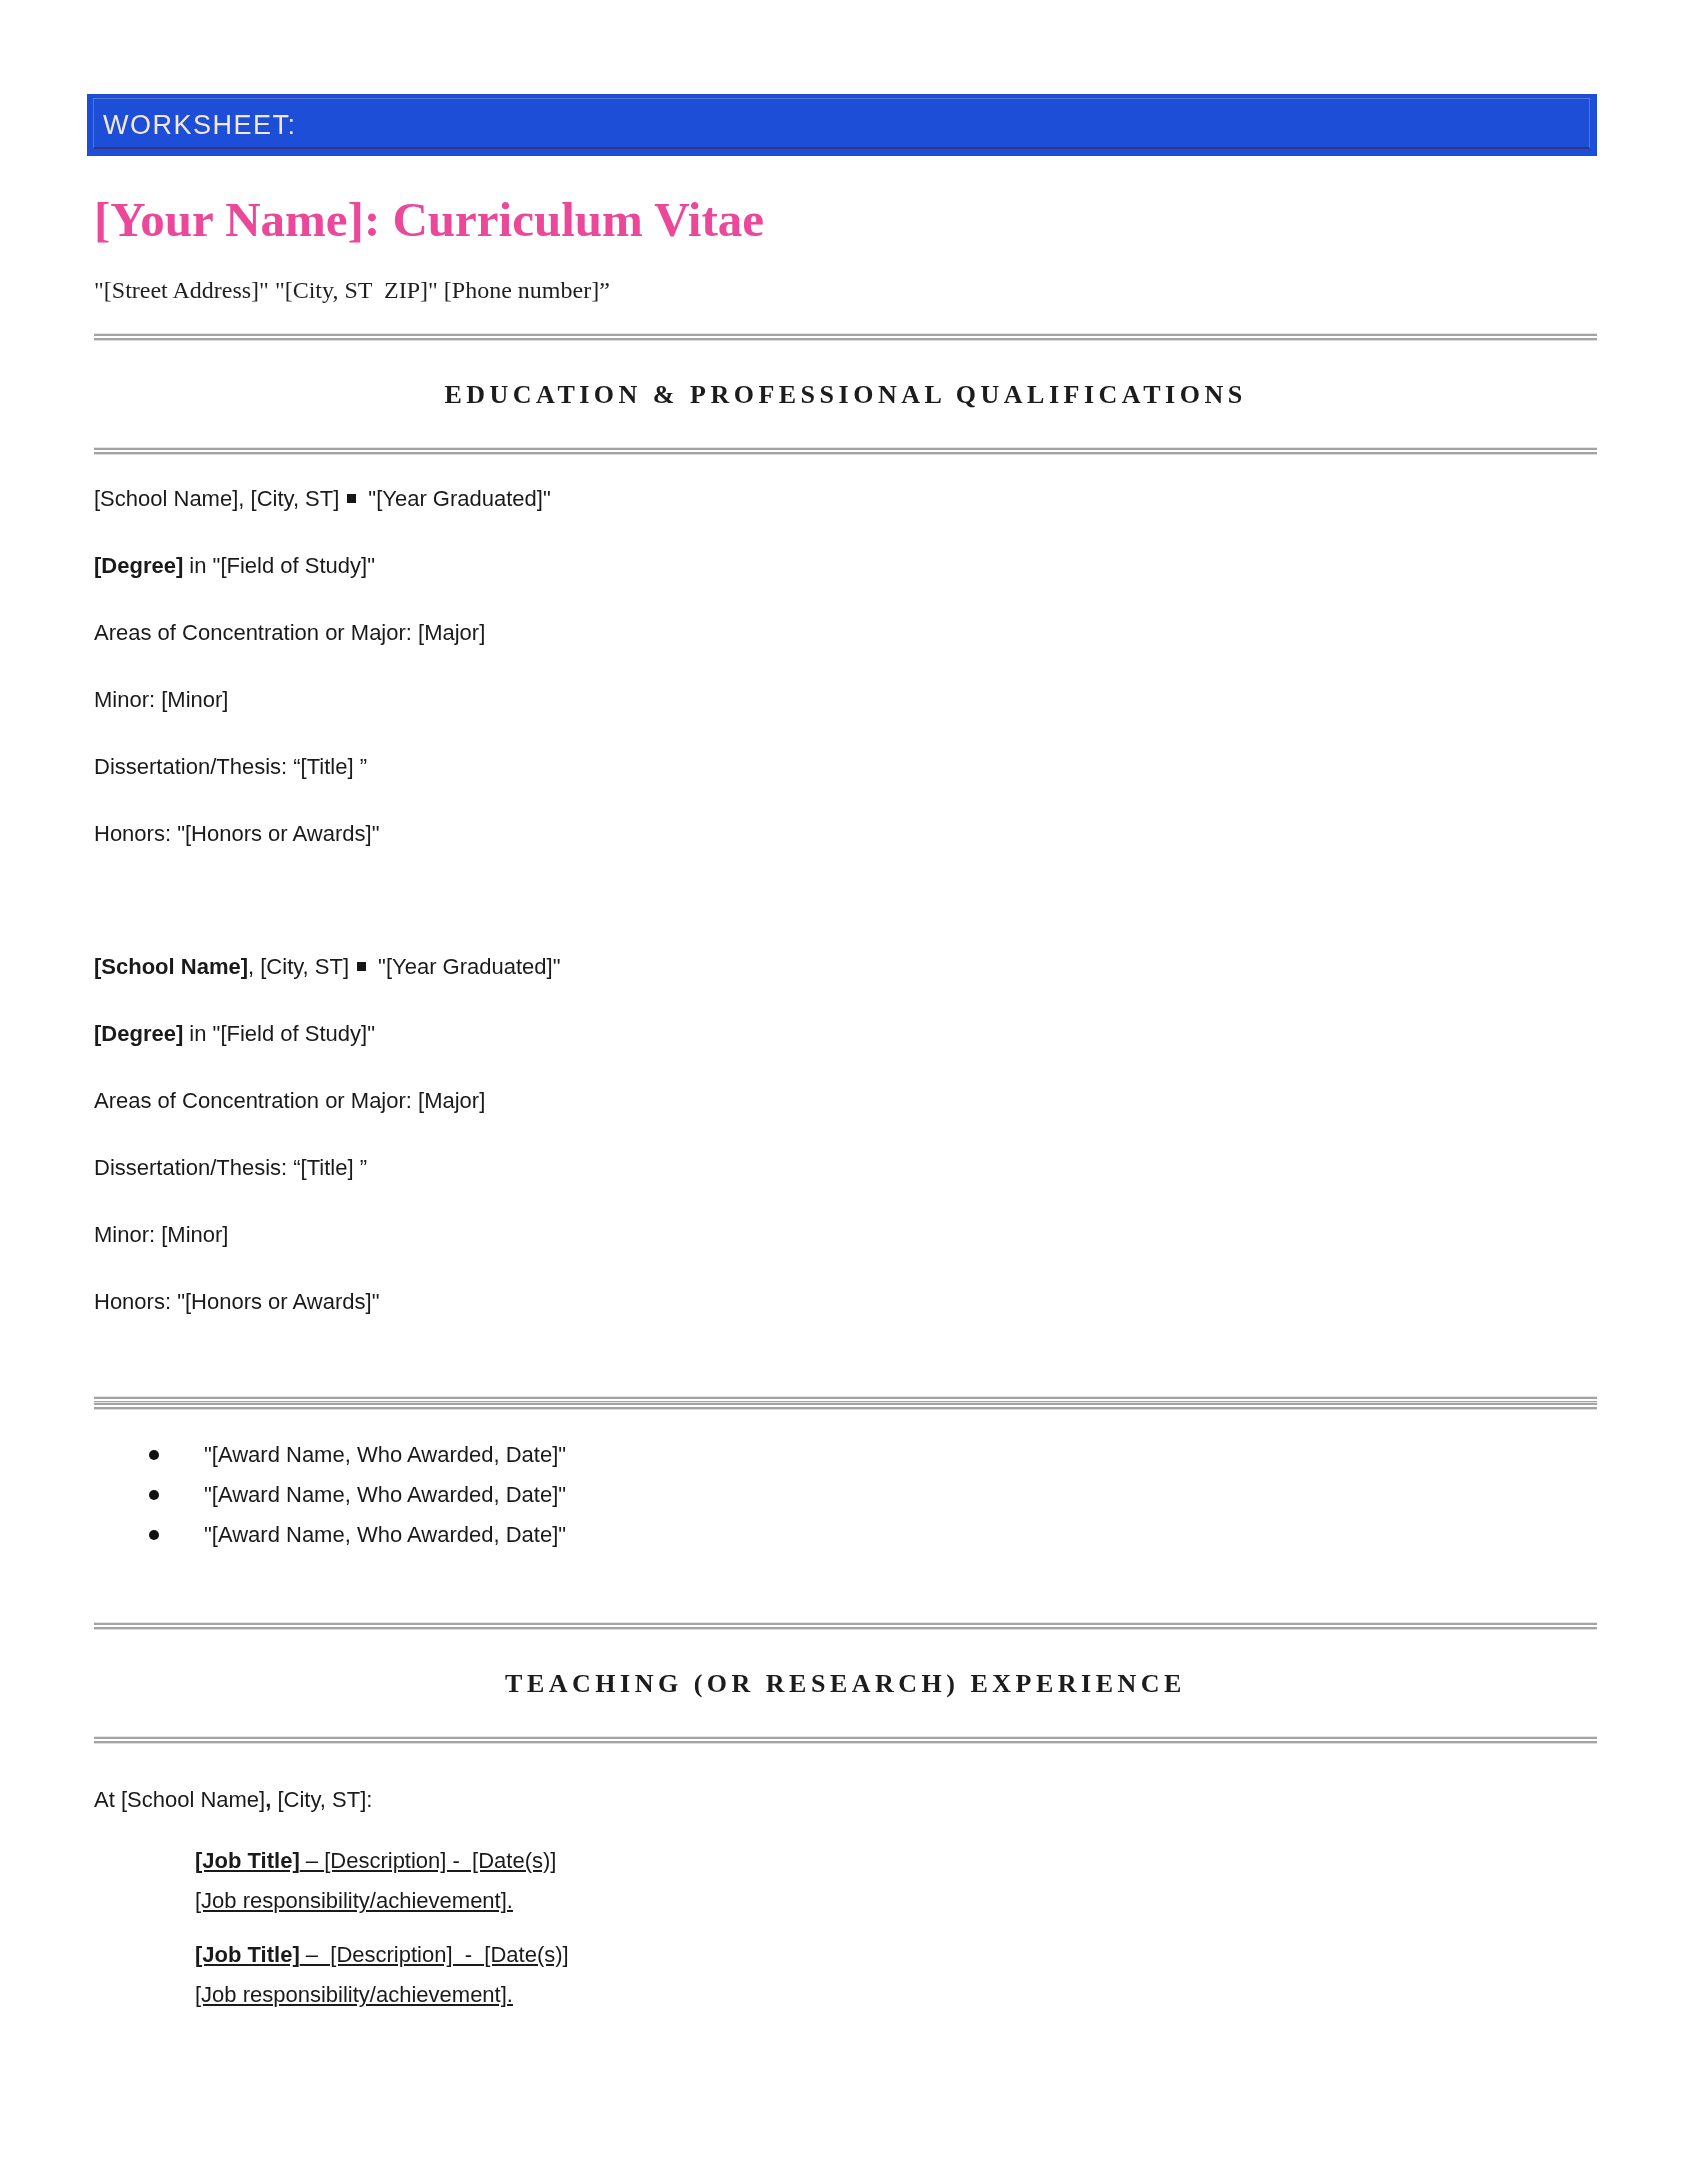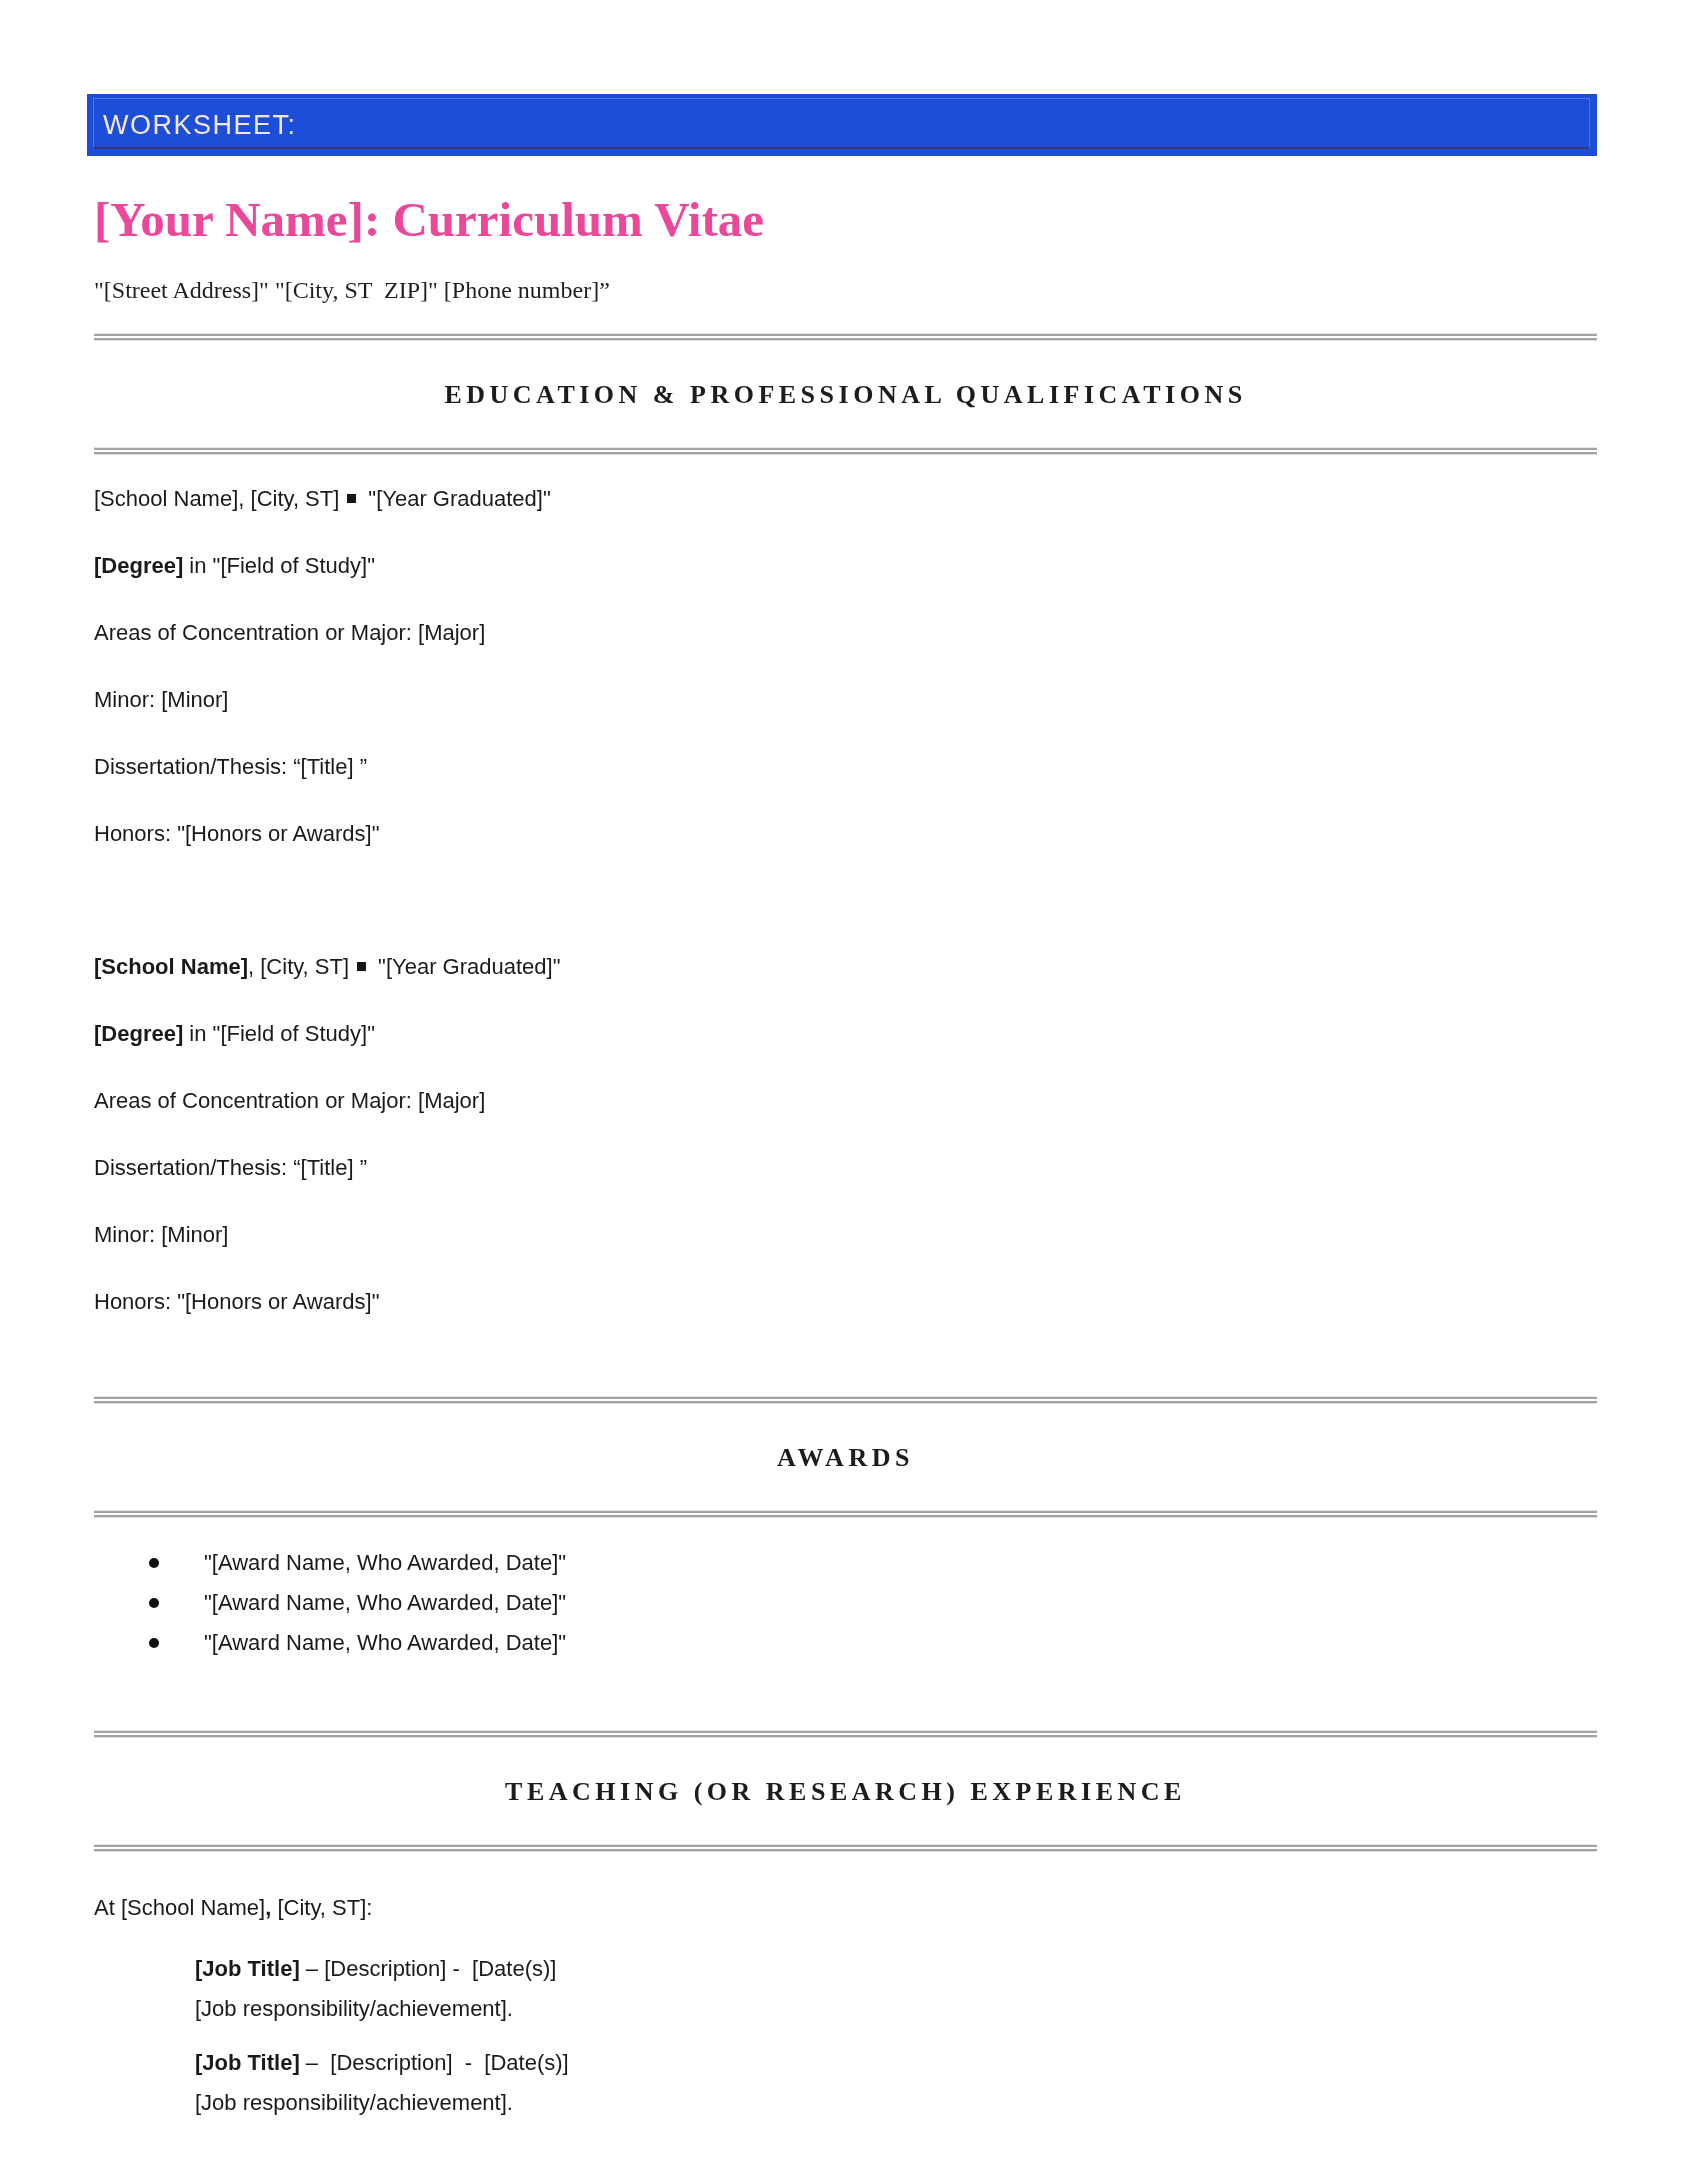--- a/index.html
+++ b/index.html
@@ -125,21 +125,21 @@
   }
 
   
   p.at-line {
     margin: 42px 0 4px 0;
     font-size: 22px;
     line-height: 30px;
     white-space: pre-wrap;
   }
   .jobs { margin-left: 101px; }
-  .job { margin-top: 14px; }
+  .job { margin-top: 14px; text-decoration: underline; }
   .job.first-job { margin-top: 26px; }
   .job .job-line {
     margin: 0;
     font-size: 22px;
     line-height: 40px;
     white-space: pre-wrap;
   }
 </style>
 </head>
 <body>
@@ -174,21 +174,20 @@
       <p class="para"><span class="bold">[Degree]</span><span> in "[Field of Study]"</span></p>
       <p class="para">Areas of Concentration or Major: [Major]</p>
       <p class="para">Dissertation/Thesis: “[Title] ”</p>
       <p class="para">Minor: [Minor]</p>
       <p class="para">Honors: "[Honors or Awards]"</p>
     </div>
 
   </section>
 
   <div class="rule pre-awards"></div>
-  <h2 class="section-heading">AWARDS</h2>
   <div class="rule"></div>
 
   <section>
     <ul class="awards">
       <li><span class="bullet-dot"></span><span>"[Award Name, Who Awarded, Date]"</span></li>
       <li><span class="bullet-dot"></span><span>"[Award Name, Who Awarded, Date]"</span></li>
       <li><span class="bullet-dot"></span><span>"[Award Name, Who Awarded, Date]"</span></li>
     </ul>
   </section>
 

